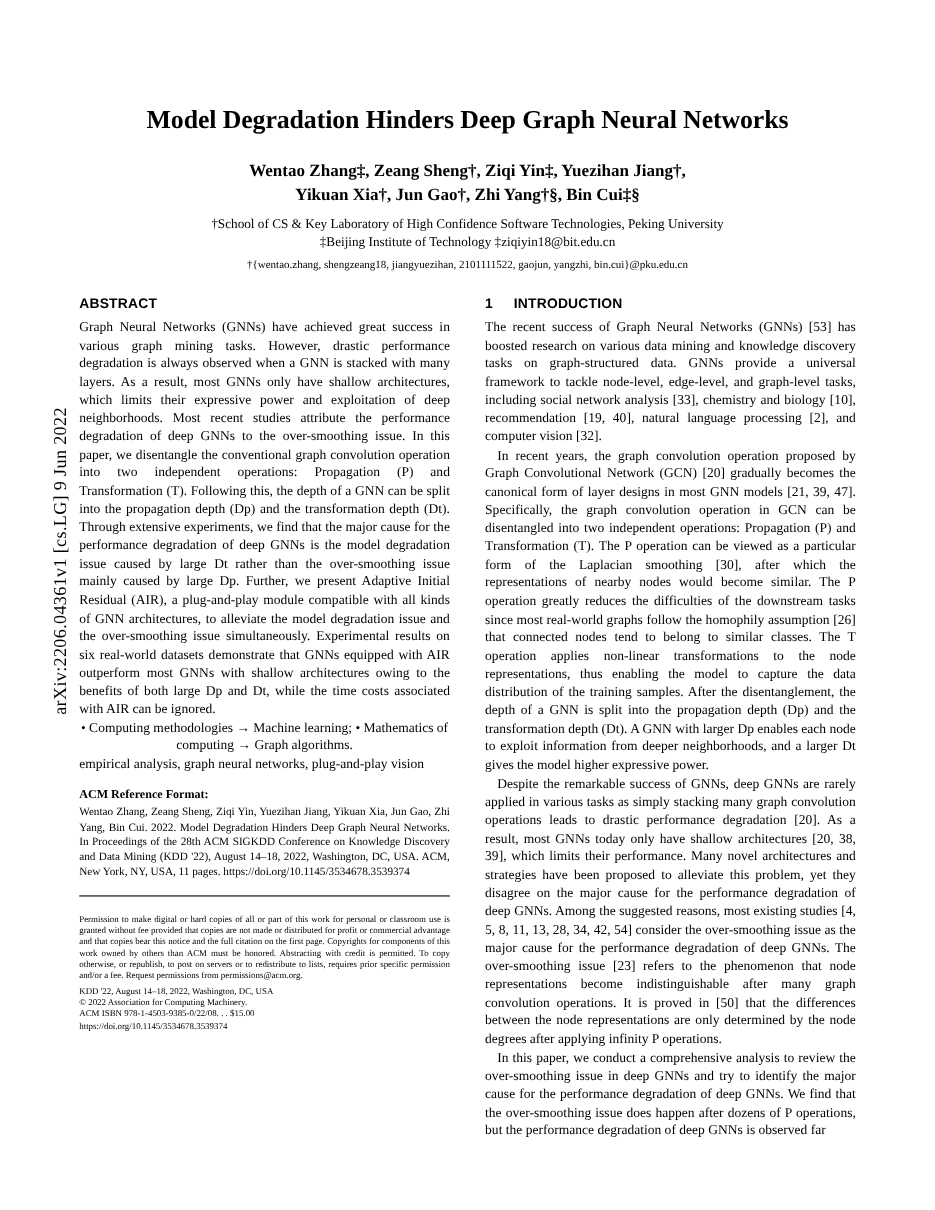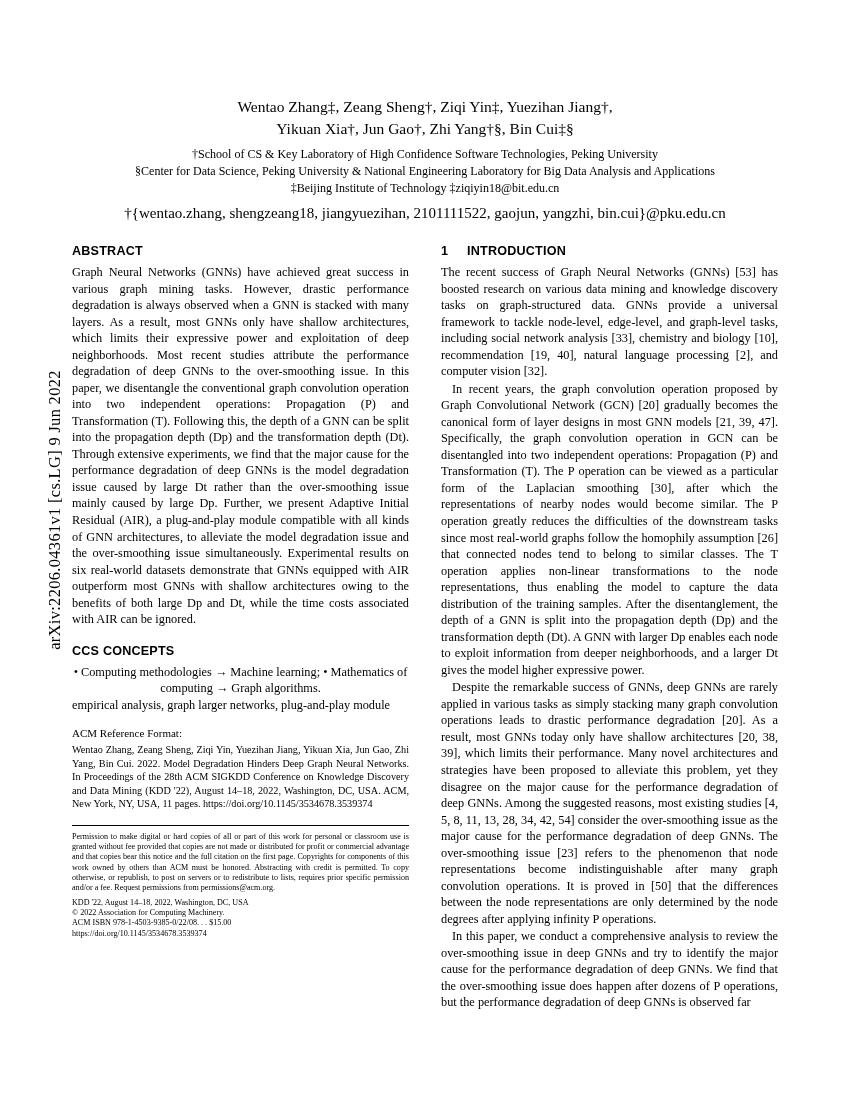--- a/index.html
+++ b/index.html
@@ -48,32 +48,33 @@
     font-weight: bold;
     letter-spacing: -0.1px;
     margin: 0 0 22px 0;
     font-family: "Liberation Serif", serif;
   }
   .authors {
     text-align: center;
     font-size: 15.5px;
     line-height: 1.45;
     margin-bottom: 5px;
+    font-weight: bold;
   }
   .affil {
     text-align: center;
     font-size: 12px;
     line-height: 1.42;
   }
   .affil .line {
     display: block;
   }
   .emails {
     text-align: center;
-    font-size: 15px;
+    font-size: 10px;
     margin-top: 6px;
     line-height: 1.4;
   }
 
   .columns {
     margin-top: 20px;
     display: flex;
     gap: 32px;
   }
   .col {
@@ -98,77 +99,76 @@
     line-height: 1.345;
     text-align: justify;
     text-justify: inter-word;
     hyphens: auto;
   }
   p + p { margin-top: 1px; text-indent: 11px; }
   .keywords p { text-align: left; }
   .ccs p { text-align: center; }
   .ref-head {
     font-size: 11px;
-    font-weight: normal;
+    font-weight: bold;
     font-family: "Liberation Serif", serif;
     margin: 14px 0 4px 0;
   }
   .ref-body {
     font-size: 10.2px;
     line-height: 1.32;
     text-align: justify;
   }
   .permission {
     margin-top: 14px;
     border-top: 0.8px solid #000;
-    padding-top: 6px;
+    padding-top: 16px;
     font-size: 8.1px;
     line-height: 1.28;
     text-align: justify;
   }
   .permission .blk { margin-bottom: 4px; }
   .tight { margin: 0; }
 </style>
 </head>
 <body>
 
 <div class="page">
 
   <div class="arxiv-stamp">arXiv:2206.04361v1  [cs.LG]  9 Jun 2022</div>
 
   <div class="content">
 
+    <div class="title">Model Degradation Hinders Deep Graph Neural Networks</div>
 
     <div class="authors">
       <div>Wentao Zhang‡, Zeang Sheng†, Ziqi Yin‡, Yuezihan Jiang†,</div>
       <div>Yikuan Xia†, Jun Gao†, Zhi Yang†§, Bin Cui‡§</div>
     </div>
 
     <div class="affil">
       <span class="line">†School of CS &amp; Key Laboratory of High Confidence Software Technologies, Peking University</span>
-      <span class="line">§Center for Data Science, Peking University &amp; National Engineering Laboratory for Big Data Analysis and Applications</span>
       <span class="line">‡Beijing Institute of Technology ‡ziqiyin18@bit.edu.cn</span>
     </div>
 
     <div class="emails">†{wentao.zhang, shengzeang18, jiangyuezihan, 2101111522, gaojun, yangzhi, bin.cui}@pku.edu.cn</div>
 
     <div class="columns">
 
       <div class="col">
 
         <h2 class="sec first">ABSTRACT</h2>
         <p class="body-text">Graph Neural Networks (GNNs) have achieved great success in various graph mining tasks. However, drastic performance degradation is always observed when a GNN is stacked with many layers. As a result, most GNNs only have shallow architectures, which limits their expressive power and exploitation of deep neighborhoods. Most recent studies attribute the performance degradation of deep GNNs to the over-smoothing issue. In this paper, we disentangle the conventional graph convolution operation into two independent operations: Propagation (P) and Transformation (T). Following this, the depth of a GNN can be split into the propagation depth (Dp) and the transformation depth (Dt). Through extensive experiments, we find that the major cause for the performance degradation of deep GNNs is the model degradation issue caused by large Dt rather than the over-smoothing issue mainly caused by large Dp. Further, we present Adaptive Initial Residual (AIR), a plug-and-play module compatible with all kinds of GNN architectures, to alleviate the model degradation issue and the over-smoothing issue simultaneously. Experimental results on six real-world datasets demonstrate that GNNs equipped with AIR outperform most GNNs with shallow architectures owing to the benefits of both large Dp and Dt, while the time costs associated with AIR can be ignored.</p>
 
-        <h2 class="sec">CCS CONCEPTS</h2>
         <div class="ccs">
           <p>• Computing methodologies → Machine learning; • Mathematics of computing → Graph algorithms.</p>
         </div>
 
         <div class="keywords">
-          <p>empirical analysis, graph larger networks, plug-and-play module</p>
+          <p>empirical analysis, graph neural networks, plug-and-play vision</p>
         </div>
 
         <div class="ref-head">ACM Reference Format:</div>
         <div class="ref-body">Wentao Zhang, Zeang Sheng, Ziqi Yin, Yuezihan Jiang, Yikuan Xia, Jun Gao, Zhi Yang, Bin Cui. 2022. Model Degradation Hinders Deep Graph Neural Networks. In Proceedings of the 28th ACM SIGKDD Conference on Knowledge Discovery and Data Mining (KDD '22), August 14–18, 2022, Washington, DC, USA. ACM, New York, NY, USA, 11 pages. https://doi.org/10.1145/3534678.3539374</div>
 
         <div class="permission">
           <div class="blk">Permission to make digital or hard copies of all or part of this work for personal or classroom use is granted without fee provided that copies are not made or distributed for profit or commercial advantage and that copies bear this notice and the full citation on the first page. Copyrights for components of this work owned by others than ACM must be honored. Abstracting with credit is permitted. To copy otherwise, or republish, to post on servers or to redistribute to lists, requires prior specific permission and/or a fee. Request permissions from permissions@acm.org.</div>
           <div>KDD '22, August 14–18, 2022, Washington, DC, USA</div>
           <div>© 2022 Association for Computing Machinery.</div>
           <div>ACM ISBN 978-1-4503-9385-0/22/08. . . $15.00</div>

